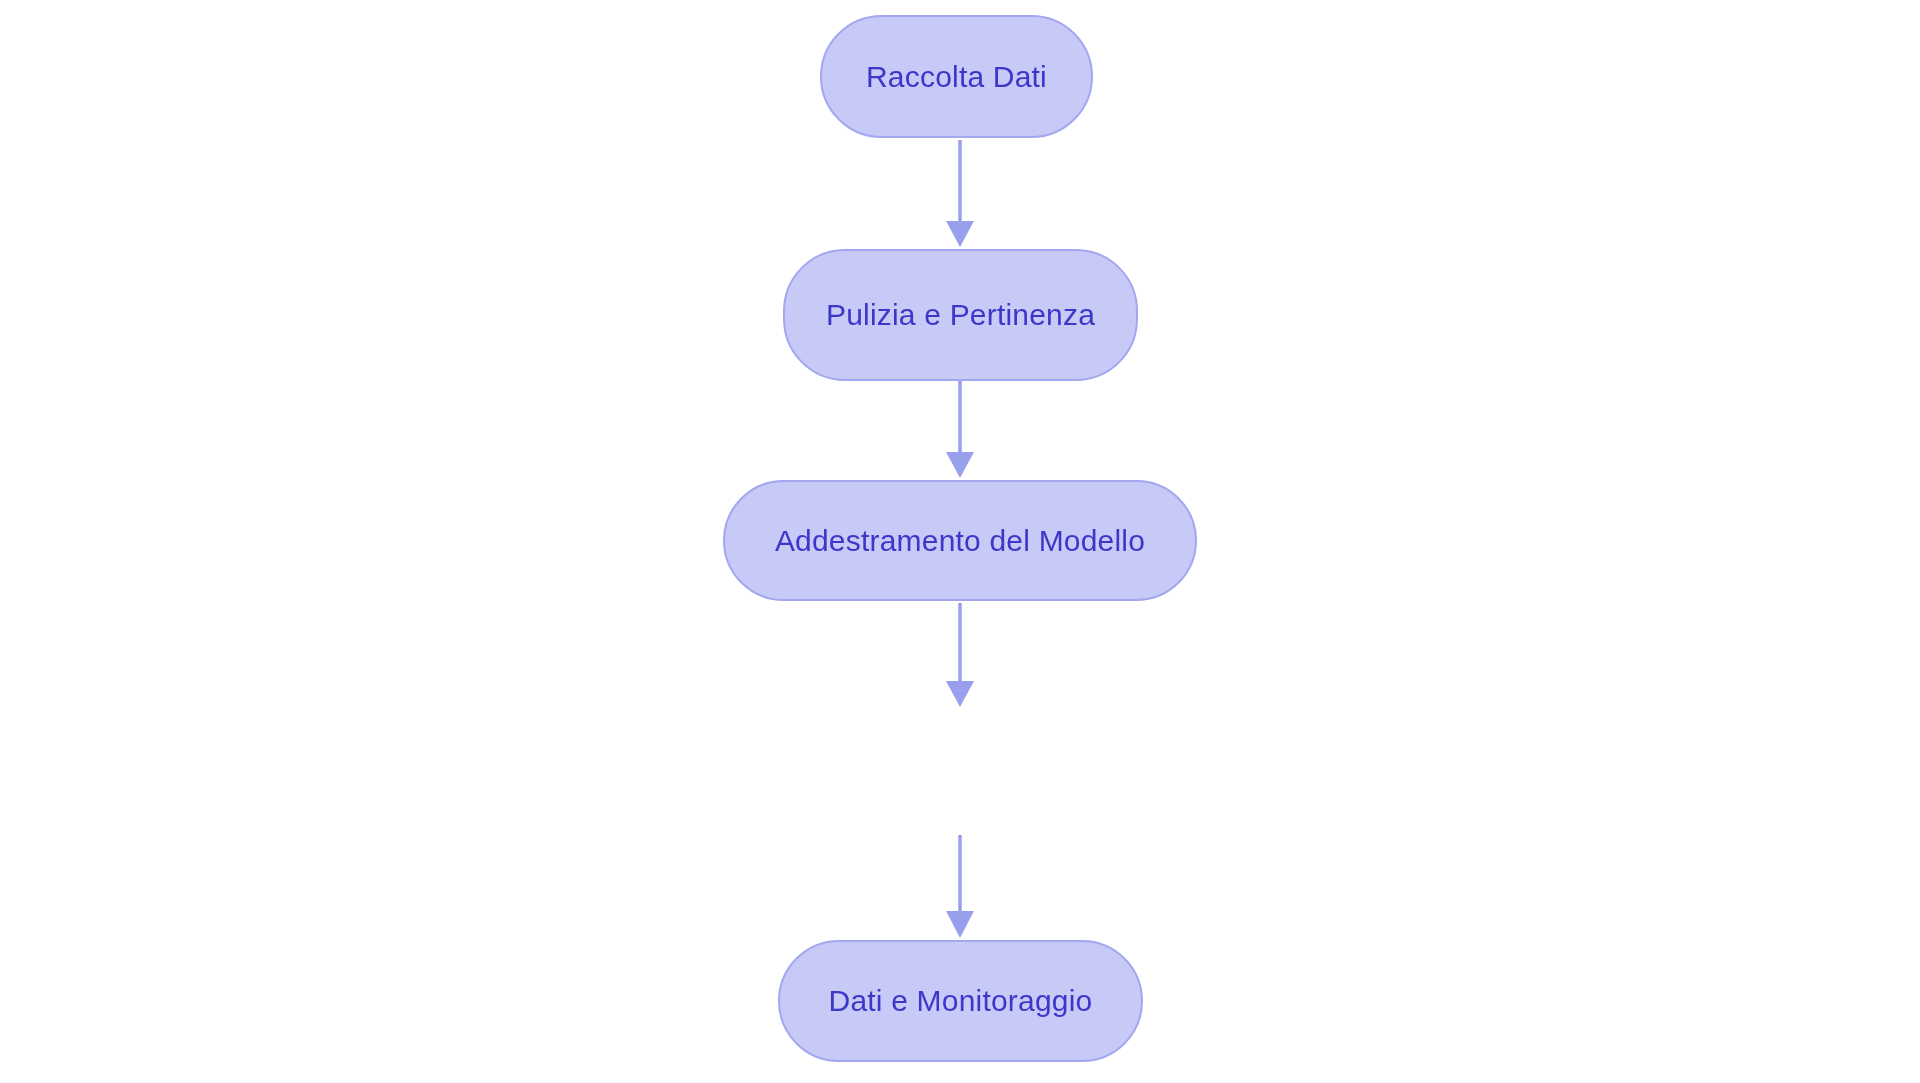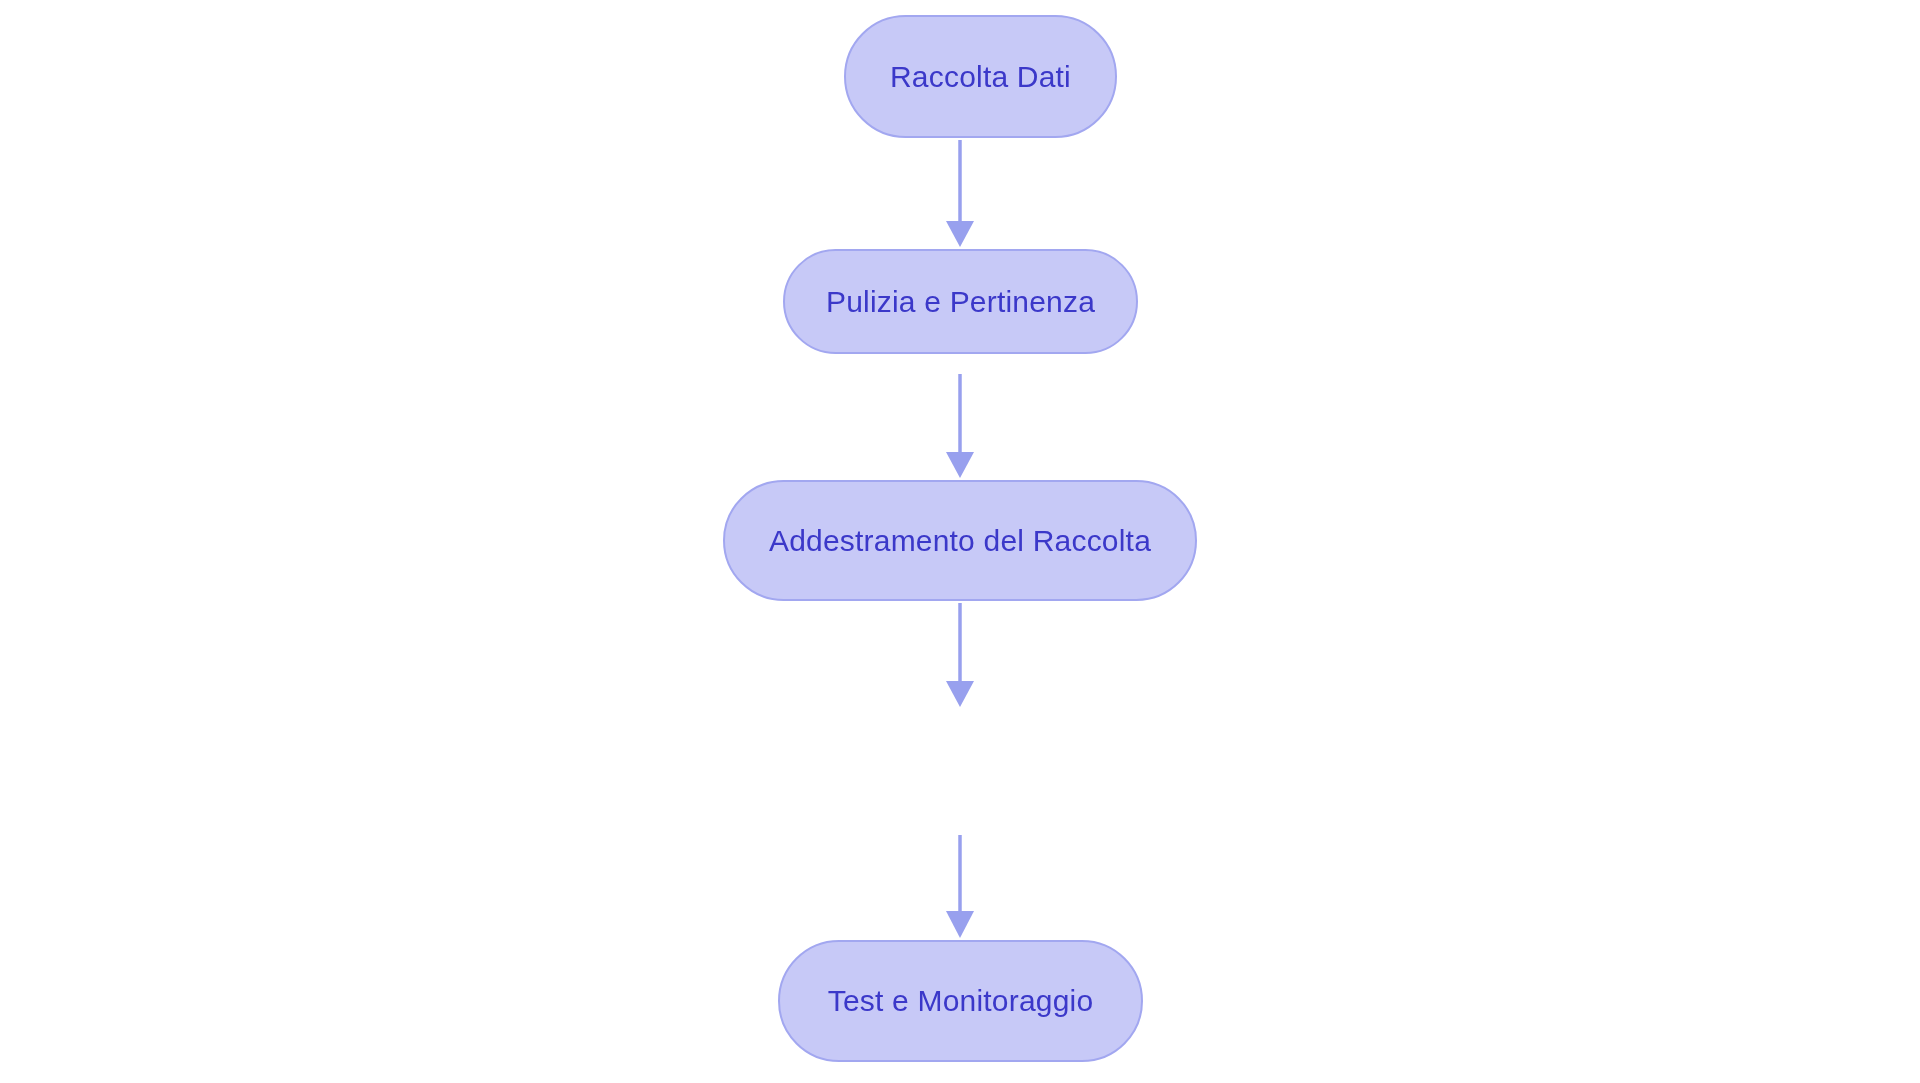--- a/index.html
+++ b/index.html
@@ -36,22 +36,22 @@
     display: flex;
     align-items: center;
     justify-content: center;
   }
   .node-label {
     color: var(--text, #3b38c9);
     font-size: 30px;
     letter-spacing: 0.2px;
     white-space: nowrap;
   }
-  .n1 { left: 844px; top: 15px;  width: 273px; height: 123px; }
-  .n2 { left: 783px; top: 249px; width: 355px; height: 105px; }
+  .n1 { left: 820px; top: 15px;  width: 273px; height: 123px; }
+  .n2 { left: 783px; top: 249px; width: 355px; height: 132px; }
   .n3 { left: 723px; top: 480px; width: 474px; height: 121px; }
   .n4 { left: 725px; top: 709px; width: 463px; height: 124px; }
   .n5 { left: 778px; top: 940px; width: 365px; height: 122px; }
 </style>
 </head>
 <body>
 
 <div class="canvas">
 
   <svg class="edges" width="1920" height="1083" viewBox="0 0 1920 1083">
@@ -75,21 +75,21 @@
 
   <div class="node n1">
     <span class="node-label">Raccolta Dati</span>
   </div>
 
   <div class="node n2">
     <span class="node-label">Pulizia e Pertinenza</span>
   </div>
 
   <div class="node n3">
-    <span class="node-label">Addestramento del Raccolta</span>
+    <span class="node-label">Addestramento del Modello</span>
   </div>
 
 
   <div class="node n5">
-    <span class="node-label">Test e Monitoraggio</span>
+    <span class="node-label">Dati e Monitoraggio</span>
   </div>
 
 </div>
 
 </body></html>

